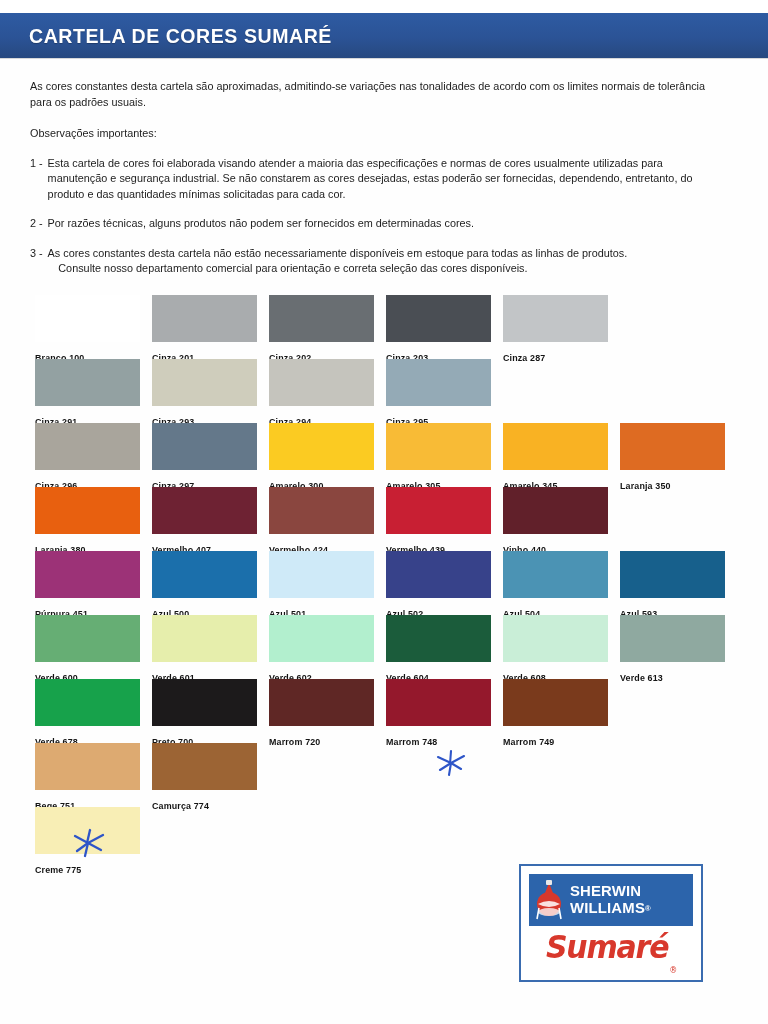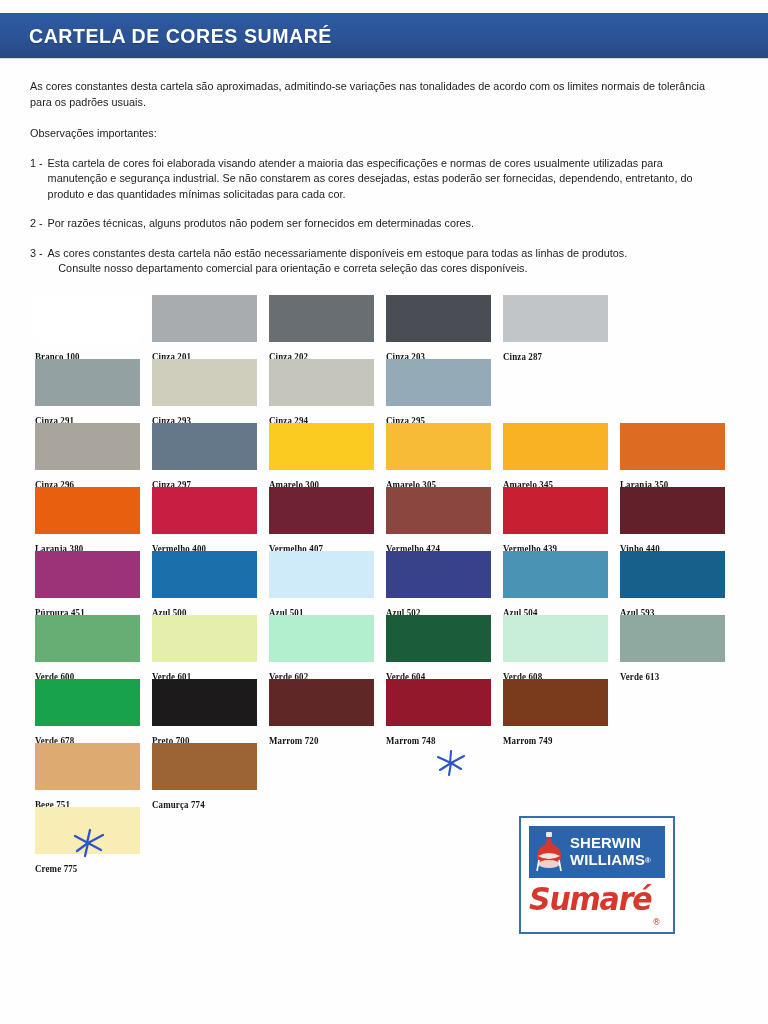--- a/index.html
+++ b/index.html
@@ -52,21 +52,20 @@
 
   
   .grid{
     position:absolute;
     left:35px;top:295px;
     width:710px;
   }
   .row{
     display:flex;
     height:64px;
-    font-family:Liberation Serif, serif;
   }
   .cell{
     width:117px;
     position:relative;
   }
   .swatch{
     width:105px;height:47px;
     box-sizing:border-box;
   }
   .swatch.white{
@@ -92,22 +91,22 @@
     transform:scaleX(.95);
     transform-origin:left center;
   }
 
   
   .pen{position:absolute;pointer-events:none;}
 
   
   .logo-box{
     position:absolute;
-    left:519px;top:816px;
-    width:156px;height:118px;
+    left:519px;top:864px;
+    width:184px;height:118px;
     background:#ffffff;
     border:2px solid #3a6cb0;
     box-sizing:border-box;
     padding:8px;
   }
   .sw-band{
     background:#2c64ab;
     height:52px;
     display:flex;align-items:center;
     padding-left:4px;
@@ -123,21 +122,21 @@
     font-weight:bold;
     font-size:15.5px;
     line-height:16.5px;
     letter-spacing:.2px;
     transform:scaleX(.96);
     transform-origin:left center;
     padding-left:2px;
   }
   .sumare-wrap{
     height:52px;
-    display:flex;align-items:center;
+    display:flex;align-items:center;justify-content:center;
     position:relative;
   }
   .sumare{
     color:#d8382c;
     font-size:30px;
     font-weight:bold;
     font-style:italic;
     font-family:"DejaVu Sans", sans-serif;
     letter-spacing:-1.2px;
     transform:scaleY(1.06);
@@ -246,24 +245,20 @@
         </div>
         <div class="cell">
           <div class="swatch" style="background: rgb(222, 107, 34);"></div>
           <div class="label">Laranja 350</div>
         </div>
       </div>
       <div class="row">
         <div class="cell">
           <div class="swatch" style="background: rgb(232, 96, 15);"></div>
           <div class="label">Laranja 380</div>
-        </div>
-        <div class="cell">
-          <div class="swatch" style="background: rgb(200, 30, 65);"></div>
-          <div class="label">Vermelho 400</div>
         </div>
         <div class="cell">
           <div class="swatch" style="background: rgb(110, 34, 51);"></div>
           <div class="label">Vermelho 407</div>
         </div>
         <div class="cell">
           <div class="swatch" style="background: rgb(138, 70, 63);"></div>
           <div class="label">Vermelho 424</div>
         </div>
         <div class="cell">

